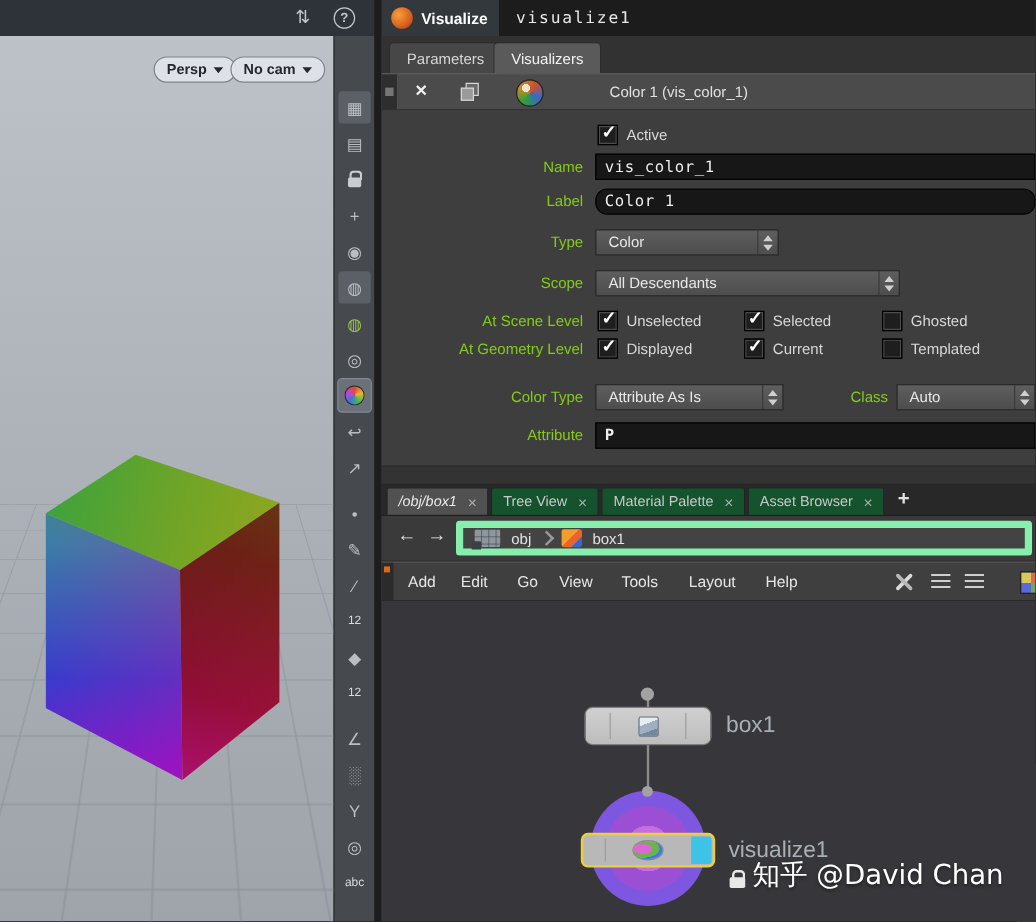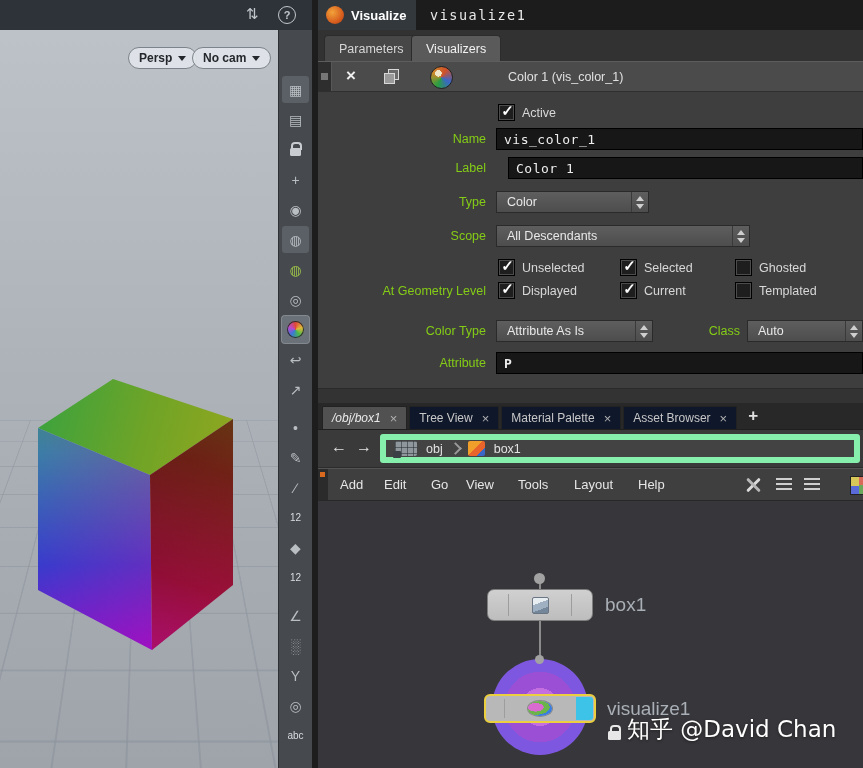--- a/index.html
+++ b/index.html
@@ -96,21 +96,21 @@
   .cbgrp{position:absolute;top:2px;display:flex;align-items:center;gap:7px;}
   .cb{width:15px;height:15px;background:#1e1e1e;border:1px solid #000;box-shadow:inset 0 0 0 1px #4c4c4c;
       display:flex;align-items:center;justify-content:center;}
   .cb span{color:#fff;font-size:15px;font-weight:bold;line-height:10px;position:relative;top:-2px;left:1px;}
   .cblabel{color:#d8d8d8;font-size:12.5px;}
   .param-strip{left:0;top:388px;width:545px;height:15px;background:#333;border-top:1px solid #2a2a2a;}
 
   
   .ptab-bar{left:0;top:403px;width:545px;height:27px;background:#282828;border-bottom:1px solid #1f1f1f;
             display:flex;align-items:flex-end;padding-left:4px;box-sizing:border-box;gap:2px;}
-  .ptab{height:23px;background:#0f172a;color:#c8c8c8;font-size:12px;display:flex;align-items:center;
+  .ptab{height:23px;background:#14532d;color:#c8c8c8;font-size:12px;display:flex;align-items:center;
         padding:0 9px;gap:9px;border:1px solid #222;border-bottom:none;border-radius:2px 2px 0 0;box-sizing:border-box;flex:0 0 auto;}
   .ptab.active{background:#515151;color:#eaeaea;}
   .ptab.active .lbl{font-style:italic;}
   .ptab .x{color:#b0b0b0;font-size:13px;line-height:1;}
   .ptab-add{color:#e0e0e0;font-size:17px;font-weight:bold;padding:0 9px;margin-bottom:3px;flex:0 0 auto;}
 
   
   .path-bar{left:0;top:430px;width:545px;height:38px;background:#3a3a3a;border-bottom:1px solid #2c2c2c;box-sizing:border-box;}
   .nav-arrow{position:absolute;top:8px;color:#e2e2e2;font-size:16px;font-weight:bold;}
   .crumb-bar{position:absolute;left:62px;right:3px;top:4px;height:29px;background:#434343;border:6px solid #86efac;
@@ -295,21 +295,21 @@
         </div>
       </div>
 
       <div class="prow" style="top:36px;">
         <span class="plabel">Name</span>
         <div class="tfield" style="left:178px;right:0;">vis_color_1</div>
       </div>
 
       <div class="prow" style="top:65px;">
         <span class="plabel">Label</span>
-        <div class="tfield" style="left:190px;right:0;">Color 1</div>
+        <div class="tfield" style="left:178px;right:0;border-radius:10px;">Color 1</div>
       </div>
 
       <div class="prow" style="top:99px;">
         <span class="plabel">Type</span>
         <div class="dd" style="left:178px;width:153px;">
           <span>Color</span>
           <span class="spin">
               <span class="tri-up"></span>
               <span class="tri-dn"></span>
             </span>
@@ -321,20 +321,21 @@
         <div class="dd" style="left:178px;width:254px;">
           <span>All Descendants</span>
           <span class="spin">
               <span class="tri-up"></span>
               <span class="tri-dn"></span>
             </span>
         </div>
       </div>
 
       <div class="prow" style="top:165px;">
+        <span class="plabel">At Scene Level</span>
         <div class="cbgrp" style="left:180px;">
           <span class="cb">
               <span>✓</span>
             </span>
           <span class="cblabel">Unselected</span>
         </div>
         <div class="cbgrp" style="left:302px;">
           <span class="cb">
               <span>✓</span>
             </span>

